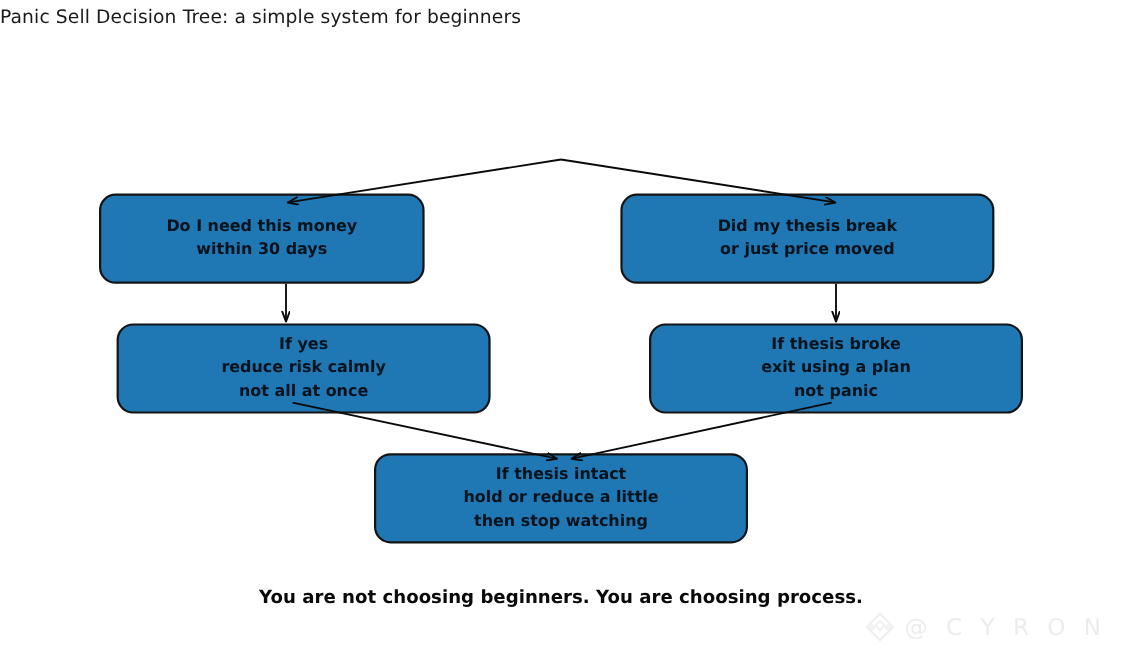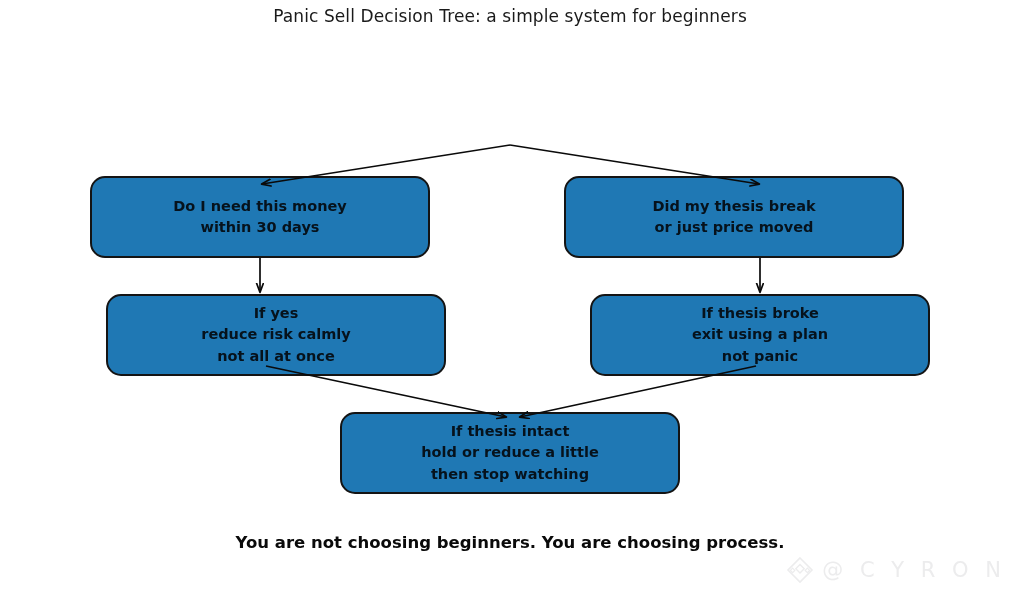--- a/index.html
+++ b/index.html
@@ -16,21 +16,21 @@
     width: 1020px;
     height: 593px;
     background: #ffffff;
     overflow: hidden;
   }
   .title {
     position: absolute;
     left: 0;
     top: 6px;
     width: 1020px;
-    text-align: center;
+    text-align: left;
     font-family: "DejaVu Sans", "Liberation Sans", sans-serif;
     font-size: 17px;
     font-weight: 400;
     color: #1a1a1a;
     letter-spacing: 0.1px;
   }
   .caption {
     position: absolute;
     left: 0;
     top: 533px;
@@ -110,21 +110,21 @@
       <line x1="510" y1="145" x2="262" y2="184" marker-end="url(#ah)"></line>
       <line x1="510" y1="145" x2="759" y2="184" marker-end="url(#ah)"></line>
       <line x1="260" y1="258" x2="260" y2="292" marker-end="url(#ah)"></line>
       <line x1="760" y1="258" x2="760" y2="292" marker-end="url(#ah)"></line>
       <line x1="266" y1="366" x2="506" y2="417" marker-end="url(#ah)"></line>
       <line x1="756" y1="366" x2="520" y2="417" marker-end="url(#ah)"></line>
     </g>
   </svg>
 
 
-  <div class="node" style="left:90px; top:176px; width:340px; height:82px;">
+  <div class="node" style="left:90px; top:176px; width:296px; height:82px;">
     <span class="node-label">Do I need this money
 within 30 days</span>
   </div>
 
   <div class="node" style="left:564px; top:176px; width:340px; height:82px;">
     <span class="node-label">Did my thesis break
 or just price moved</span>
   </div>
 
   <div class="node" style="left:106px; top:294px; width:340px; height:82px;">

